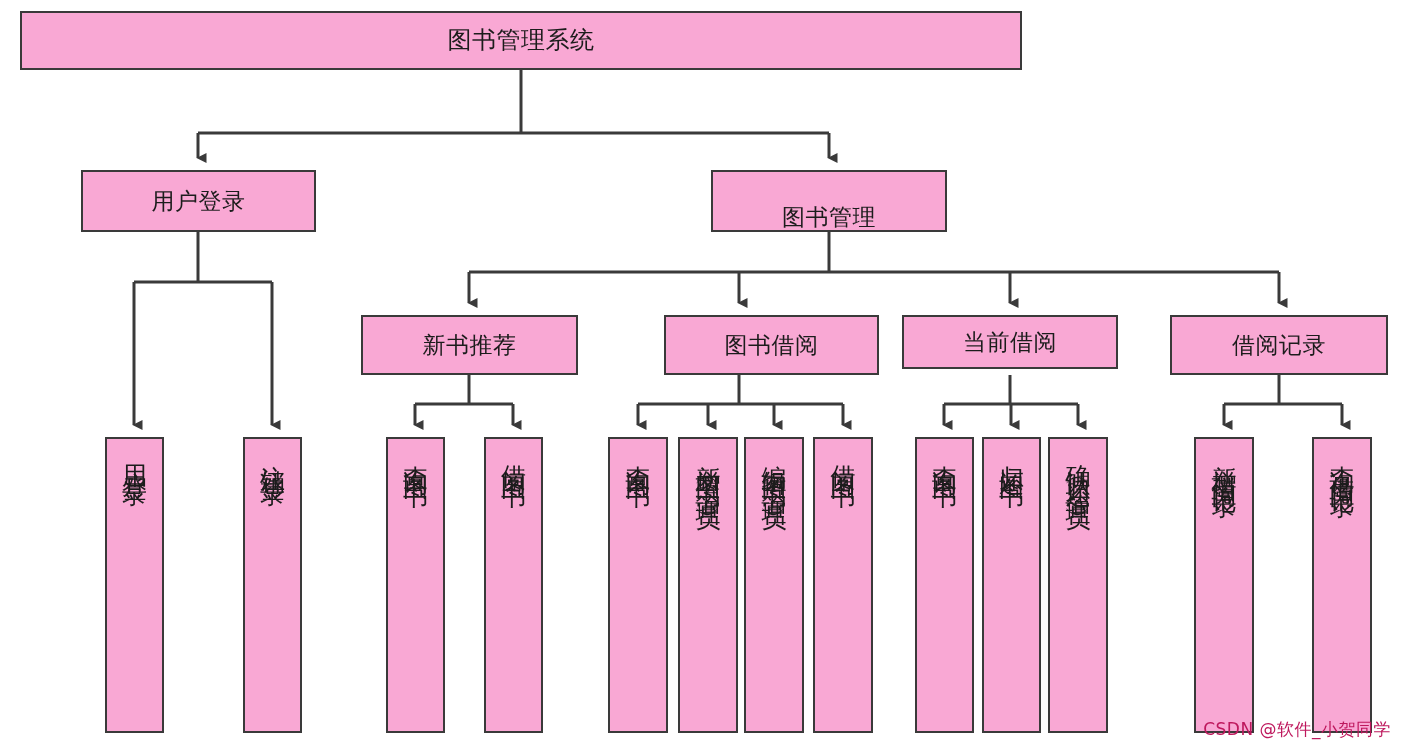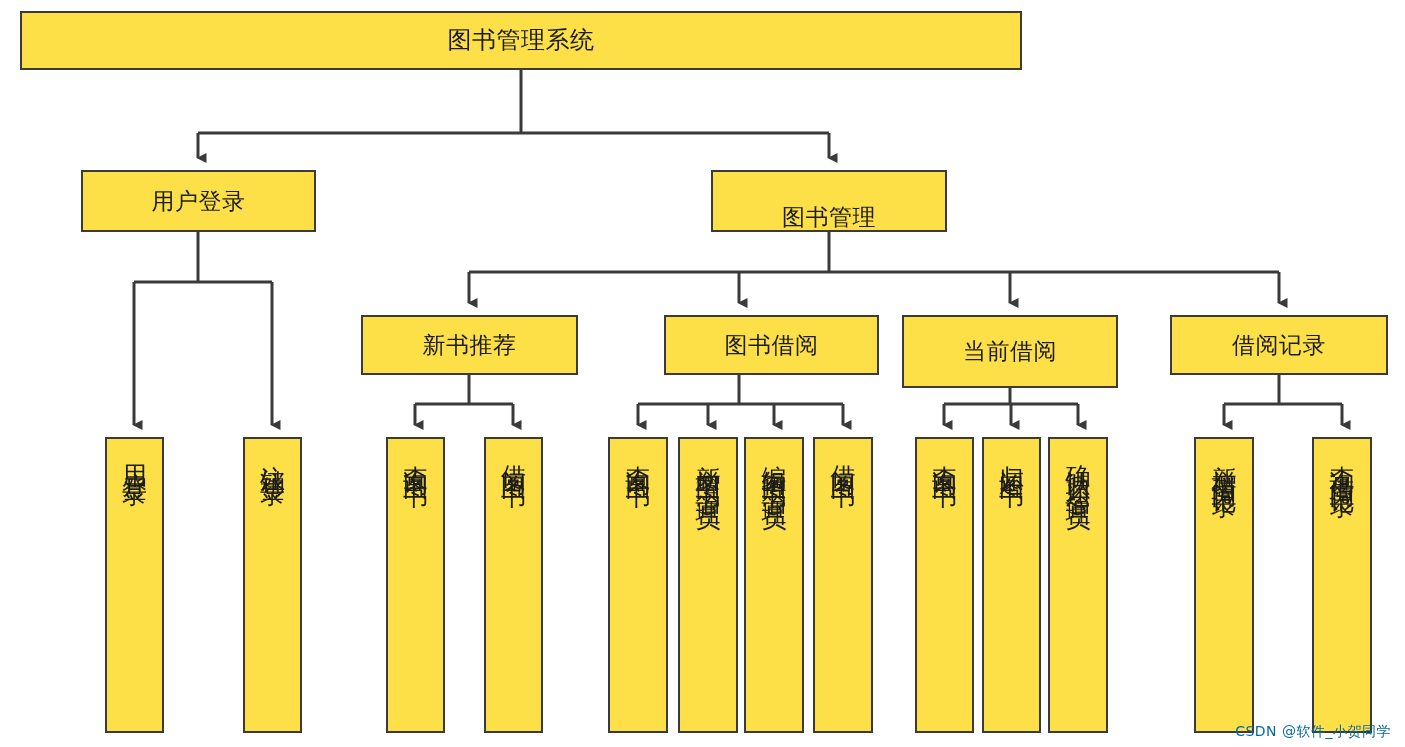--- a/index.html
+++ b/index.html
@@ -17,21 +17,21 @@
   }
   svg#edges{
     position:absolute;
     left:0; top:0;
     width:1405px; height:747px;
     pointer-events:none;
   }
   .node{
     position:absolute;
     box-sizing:border-box;
-    background:#fde047;
+    background:#f9a8d4;
     border:2.5px solid #3a3a3a;
     display:flex;
     align-items:center;
     justify-content:center;
     text-align:center;
   }
   .node .label{
     display:block;
     color:#1c1c1c;
     line-height:1.08;
@@ -54,22 +54,22 @@
     -webkit-writing-mode:vertical-rl;
     font-size:25px;
     line-height:1.0;
     letter-spacing:6px;
     white-space:nowrap;
   }
   .watermark{
     position:absolute;
     right:14px;
     bottom:6px;
-    font-size:14px;
-    color:#0369a1;
+    font-size:17px;
+    color:#be185d;
     letter-spacing:0.5px;
     font-family:"DejaVu Sans","Liberation Sans",sans-serif;
     white-space:nowrap;
   }
 </style>
 </head>
 <body>
 
 <div id="canvas">
 
@@ -133,21 +133,21 @@
   <div class="node h" style="left:711px; top:170px; width:236px; height:62px;align-items:flex-end;">
     <span class="label">图书管理</span>
   </div>
 
   <div class="node h" style="left:361px; top:315px; width:217px; height:60px;align-items:center;">
     <span class="label">新书推荐</span>
   </div>
   <div class="node h" style="left:664px; top:315px; width:215px; height:60px;">
     <span class="label">图书借阅</span>
   </div>
-  <div class="node h" style="left:902px; top:315px; width:216px; height:73px;">
+  <div class="node h" style="left:902px; top:315px; width:216px; height:54px;">
     <span class="label">当前借阅</span>
   </div>
   <div class="node h" style="left:1170px; top:315px; width:218px; height:60px;">
     <span class="label">借阅记录</span>
   </div>
 
   <div class="node v" style="left:105px; top:437px; width:59px; height:296px;">
     <span class="label">用户登录</span>
   </div>
   <div class="node v" style="left:243px; top:437px; width:59px; height:296px;">

